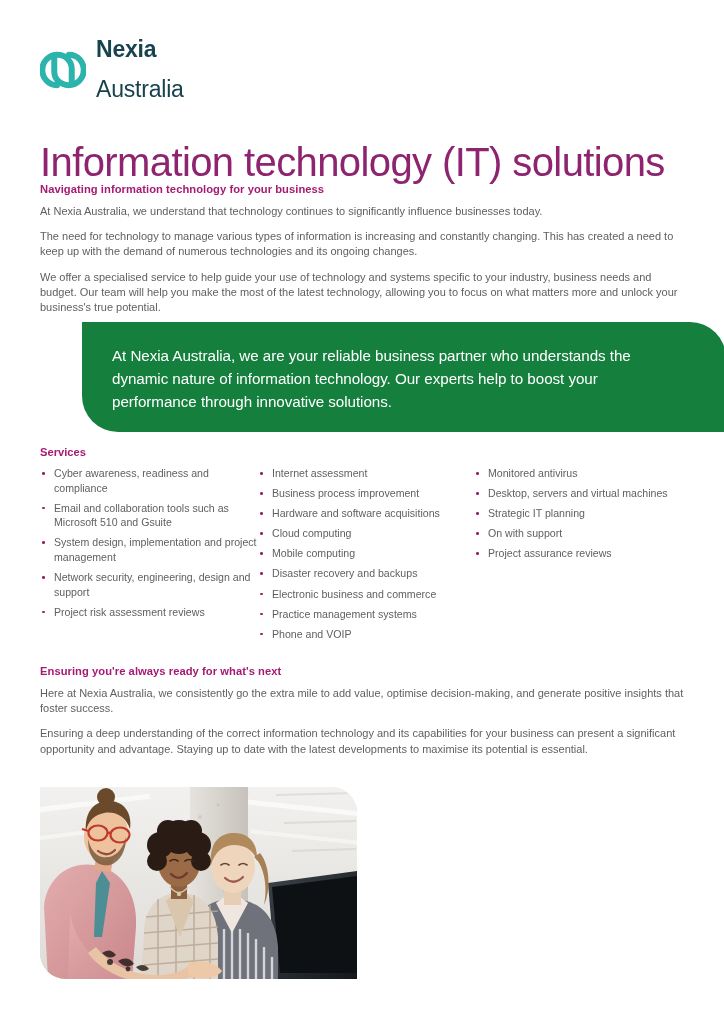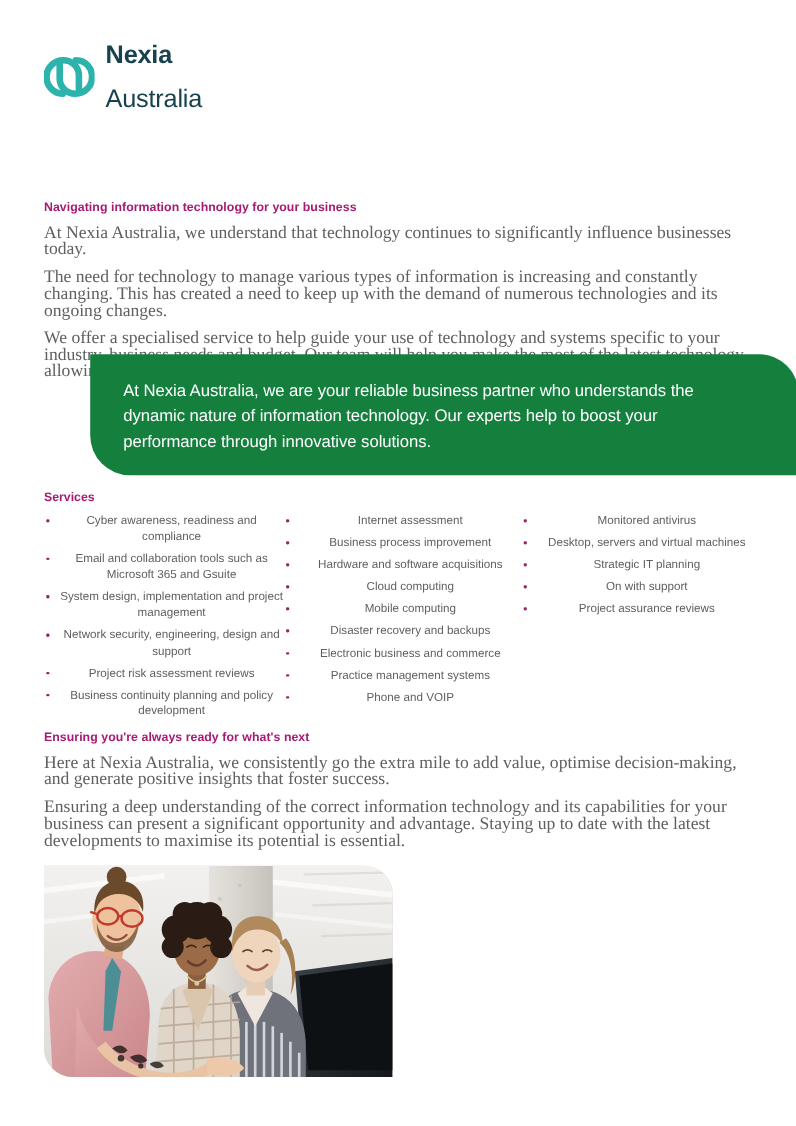--- a/index.html
+++ b/index.html
@@ -81,25 +81,24 @@
     width: 644px;
   }
   .sec-head {
     font-size: 11.2px;
     font-weight: bold;
     color: #a51a72;
     margin: 0 0 9px 0;
     letter-spacing: 0.05px;
   }
   .body-p {
-    font-size: 16px;
+    font-size: 11px;
     line-height: 15.2px;
     color: #5e5f61;
     margin: 0 0 10px 0;
-    font-family: Liberation Serif, serif;
   }
   .body-p:last-child { margin-bottom: 0; }
 
   
   .callout {
     position: absolute;
     left: 40px;
     top: 322px;
     width: 644px;
     height: 110px;
@@ -140,21 +139,20 @@
     box-sizing: border-box;
   }
   .svc-col.c1 { width: 218px; }
   .svc-col.c2 { width: 216px; }
   .svc-col.c3 { width: 214px; }
 
   ul.svc-list {
     list-style: none;
     margin: 0;
     padding: 0;
-    text-align: center;
   }
   ul.svc-list li {
     position: relative;
     padding-left: 14px;
     font-size: 10.6px;
     line-height: 14.6px;
     color: #5e5f61;
     margin-bottom: 5.5px;
   }
   ul.svc-list li::before {
@@ -200,43 +198,43 @@
         <path d="M63 17 C 83 17, 95 33, 95 50 C 95 69, 80 83, 62 83 C 45 83, 31 70, 31 53 L 31 20"></path>
         <path d="M37 83 C 18 83, 5 67, 5 50 C 5 31, 20 17, 38 17 C 55 17, 69 30, 69 47 L 69 80"></path>
       </g>
     </svg>
     <div class="logo-words">
       <span class="logo-line1">Nexia</span>
       <span class="logo-line2">Australia</span>
     </div>
   </div>
 
+  <h1 class="page-title">Information technology (IT) solutions</h1>
 
   <div class="intro">
     <div class="sec-head">Navigating information technology for your business</div>
     <p class="body-p">At Nexia Australia, we understand that technology continues to significantly influence businesses today.</p>
     <p class="body-p">The need for technology to manage various types of information is increasing and constantly changing. This has created a need to keep up with the demand of numerous technologies and its ongoing changes.</p>
     <p class="body-p">We offer a specialised service to help guide your use of technology and systems specific to your industry, business needs and budget. Our team will help you make the most of the latest technology, allowing you to focus on what matters more and unlock your business's true potential.</p>
   </div>
 
   <div class="callout">
     <div class="callout-text">At Nexia Australia, we are your reliable business partner who understands the dynamic nature of information technology. Our experts help to boost your performance through innovative solutions.</div>
   </div>
 
   <div class="services">
     <div class="services-head">Services</div>
     <div class="svc-cols">
       <div class="svc-col c1">
         <ul class="svc-list">
           <li>Cyber awareness, readiness and compliance</li>
-          <li>Email and collaboration tools such as Microsoft 365 and Gsuite</li>
+          <li>Email and collaboration tools such as Microsoft 510 and Gsuite</li>
           <li>System design, implementation and project management</li>
           <li>Network security, engineering, design and support</li>
           <li>Project risk assessment reviews</li>
-          <li>Business continuity planning and policy development</li>
         </ul>
       </div>
       <div class="svc-col c2">
         <ul class="svc-list">
           <li>Internet assessment</li>
           <li>Business process improvement</li>
           <li>Hardware and software acquisitions</li>
           <li>Cloud computing</li>
           <li>Mobile computing</li>
           <li>Disaster recovery and backups</li>

